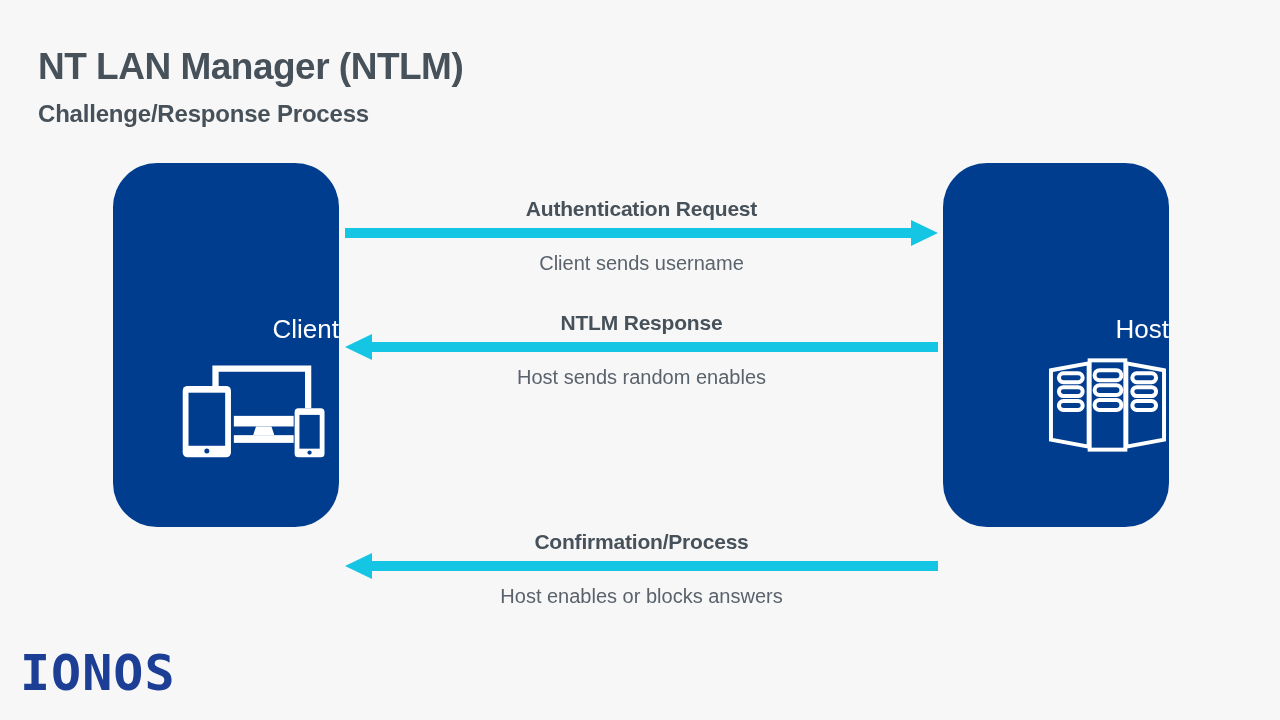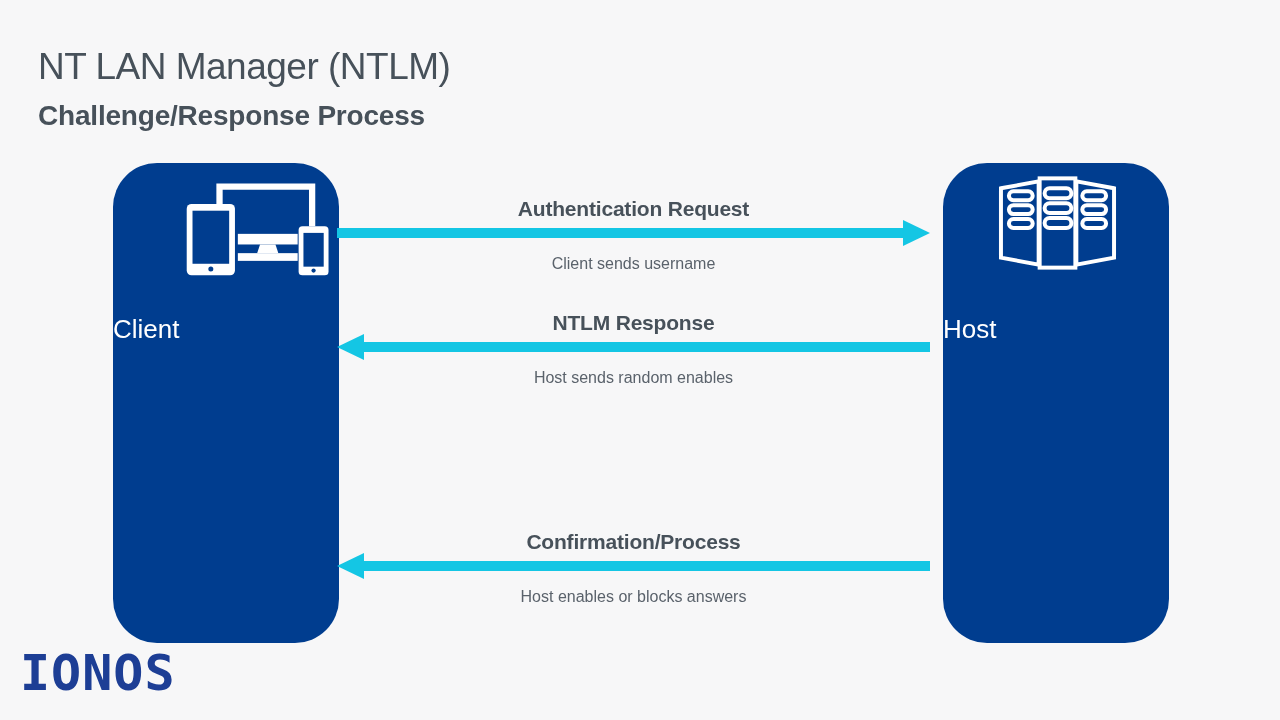--- a/index.html
+++ b/index.html
@@ -10,35 +10,35 @@
     --body_text:#5a626b;
     --logo_blue:#1d3e95;
   }
   *{margin:0;padding:0;box-sizing:border-box;}
   html,body{width:1280px;height:720px;}
   body{font-family:"Liberation Sans",sans-serif;background:var(--background,#f7f7f8);}
   .canvas{position:relative;width:1280px;height:720px;overflow:hidden;background:var(--background,#f7f7f8);}
 
   
   .hdr{position:absolute;left:38px;top:44px;}
-  .hdr h1{font-size:37px;font-weight:normal;color:var(--heading,#47515a);letter-spacing:-0.5px;line-height:46px;text-align:right;}
-  .hdr h2{font-size:28px;font-weight:bold;color:var(--heading,#47515a);margin-top:10px;letter-spacing:-0.2px;}
+  .hdr h1{font-size:37px;font-weight:bold;color:var(--heading,#47515a);letter-spacing:-0.5px;line-height:46px;text-align:right;}
+  .hdr h2{font-size:24px;font-weight:bold;color:var(--heading,#47515a);margin-top:10px;letter-spacing:-0.2px;}
 
   
-  .node{position:absolute;top:163px;width:226px;height:480px;background:var(--box_blue,#003d8f);
-        border-radius:44px;display:flex;flex-direction:row;align-items:flex-start;}
+  .node{position:absolute;top:163px;width:226px;height:364px;background:var(--box_blue,#003d8f);
+        border-radius:44px;display:flex;flex-direction:column;align-items:flex-end;}
   .node.client{left:113px;}
   .node.host{left:943px;}
   .node-label{margin-top:150px;font-size:26px;line-height:32px;color:#ffffff;font-weight:400;}
   .node .icon-wrap{margin-top:13px;}
 
   
-  .flow{position:absolute;left:337px;width:593px;display:flex;flex-direction:column;align-items:center;}
+  .flow{position:absolute;left:345px;width:593px;display:flex;flex-direction:column;align-items:center;}
   .flow-label{font-size:21px;line-height:22px;font-weight:bold;color:var(--heading,#47515a);letter-spacing:-0.2px;}
-  .flow-desc{margin-top:4px;font-size:16px;line-height:27px;color:var(--body_text,#5a626b);
+  .flow-desc{margin-top:4px;font-size:20px;line-height:27px;color:var(--body_text,#5a626b);
              max-width:360px;}
   .arrow{position:relative;width:100%;height:26px;}
   .arrow .shaft{position:absolute;top:8px;height:10px;background:var(--arrow_cyan,#14c6e4);}
   .arrow .head{position:absolute;top:0;width:0;height:0;border-top:13px solid transparent;border-bottom:13px solid transparent;}
   .arrow.right .shaft{left:0;right:24px;}
   .arrow.right .head{right:0;border-left:27px solid var(--arrow_cyan,#14c6e4);}
   .arrow.left .shaft{left:24px;right:0;}
   .arrow.left .head{left:0;border-right:27px solid var(--arrow_cyan,#14c6e4);}
   .flow-1{top:198px;}
   .flow-2{top:312px;}

